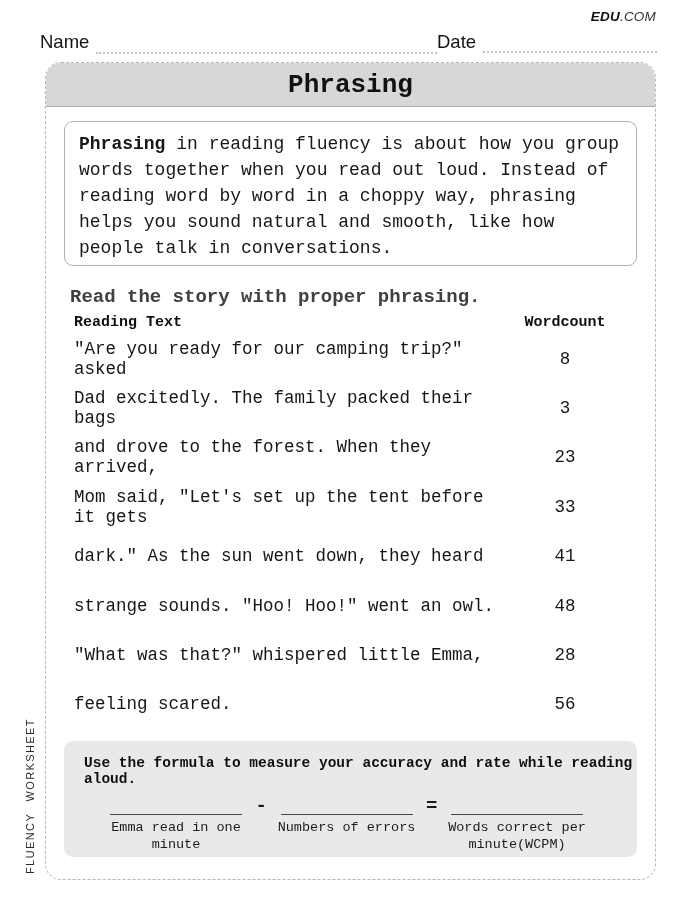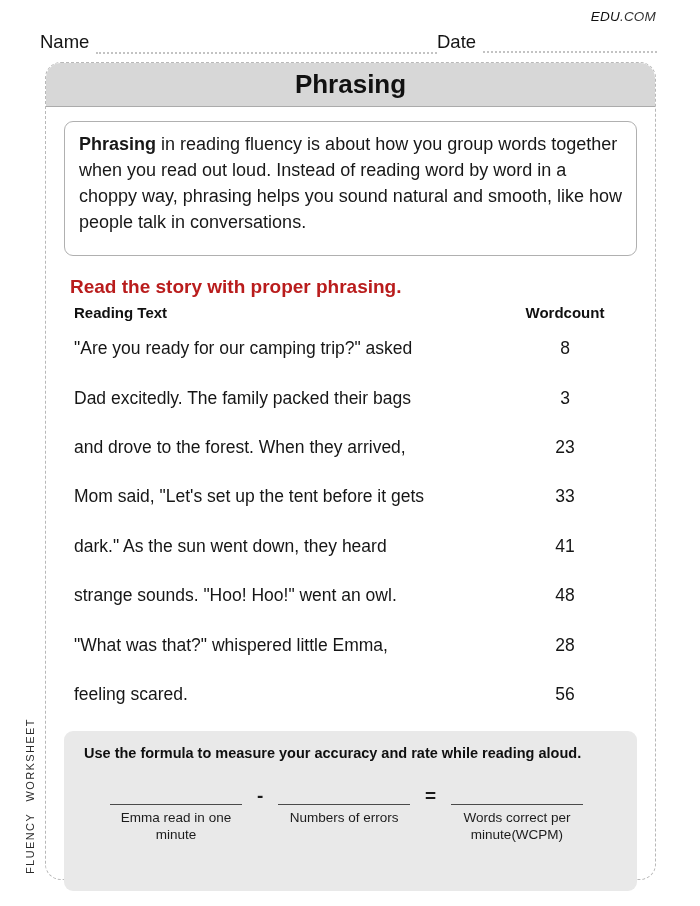--- a/index.html
+++ b/index.html
@@ -9,21 +9,21 @@
     background:#ffffff;
     font-family:"Liberation Sans", sans-serif;
     color:#1b1b1b;
     overflow:hidden;
   }
   
   .logo {
     position:absolute; top:9px; right:44px;
     font-size:13.5px; font-style:italic; letter-spacing:.2px;
   }
-  .logo-bold { font-weight:400; color:#111; }
+  .logo-bold { font-weight:700; color:#111; }
   .logo-light { font-weight:400; color:#333; }
 
   
   .fields-row {
     position:absolute; left:40px; right:43px; top:30px;
     display:flex; 
   }
   .field { display:flex; align-items:flex-end; }
   .field-name { width:397px; }
   .field-date { flex:1;align-items:center; }
@@ -42,60 +42,61 @@
     white-space:nowrap;
   }
 
   
   .card {
     position:absolute; left:45px; top:62px;
     width:611px; height:818px;
     border:1px dashed #b8b8b8;
     border-radius:16px;
     background:#fff;
+    font-family:Liberation Mono, monospace;
   }
   .title-bar {
     height:44px;
     background:#d7d7d7;
     border-bottom:1px solid #ababab;
     border-radius:15px 15px 0 0;
     display:flex; align-items:center; justify-content:center;
   }
   .title-bar span {
     font-size:26px; font-weight:700; color:#111;
   }
 
   .intro-box {
     margin:14px 18px 0 18px;
     border:1px solid #b0b0b0;
     border-radius:9px;
-    padding:9px 14px 20px 14px;
+    padding:9px 14px 4px 14px;
     font-size:18px; line-height:26px; color:#181818;
   }
   .intro-lead { font-weight:700; }
 
   .instruction {
     margin:20px 0 0 24px;
-    font-size:19px; font-weight:700; color:#b91c1c;
+    font-size:19px; font-weight:700; color:#404040;
     height:22px;
   }
 
   .table-header { display:flex; margin-top:6px; height:18px; }
   .th { font-size:15px; font-weight:700; color:#101010; }
   .cell-text { flex:1; padding-left:28px; }
   .cell-count { width:100px; margin-right:40px; text-align:center; }
 
   .rows { margin-top:2px; }
   .trow { display:flex; align-items:center; height:49.4px; }
   .trow .cell-text { font-size:17.5px; color:#161616; }
   .trow .cell-count { font-size:17.5px; color:#161616; }
 
   .formula-box {
     margin:12px 18px 8px 18px;
-    height:160px;
+    height:116px;
     background:#e9e9e9;
     border-radius:9px;
     padding:14px 0 0 0;
   }
   .formula-heading {
     padding-left:20px;
     font-size:14.5px; font-weight:700; color:#101010;
     height:18px;
   }
   .formula-row {

